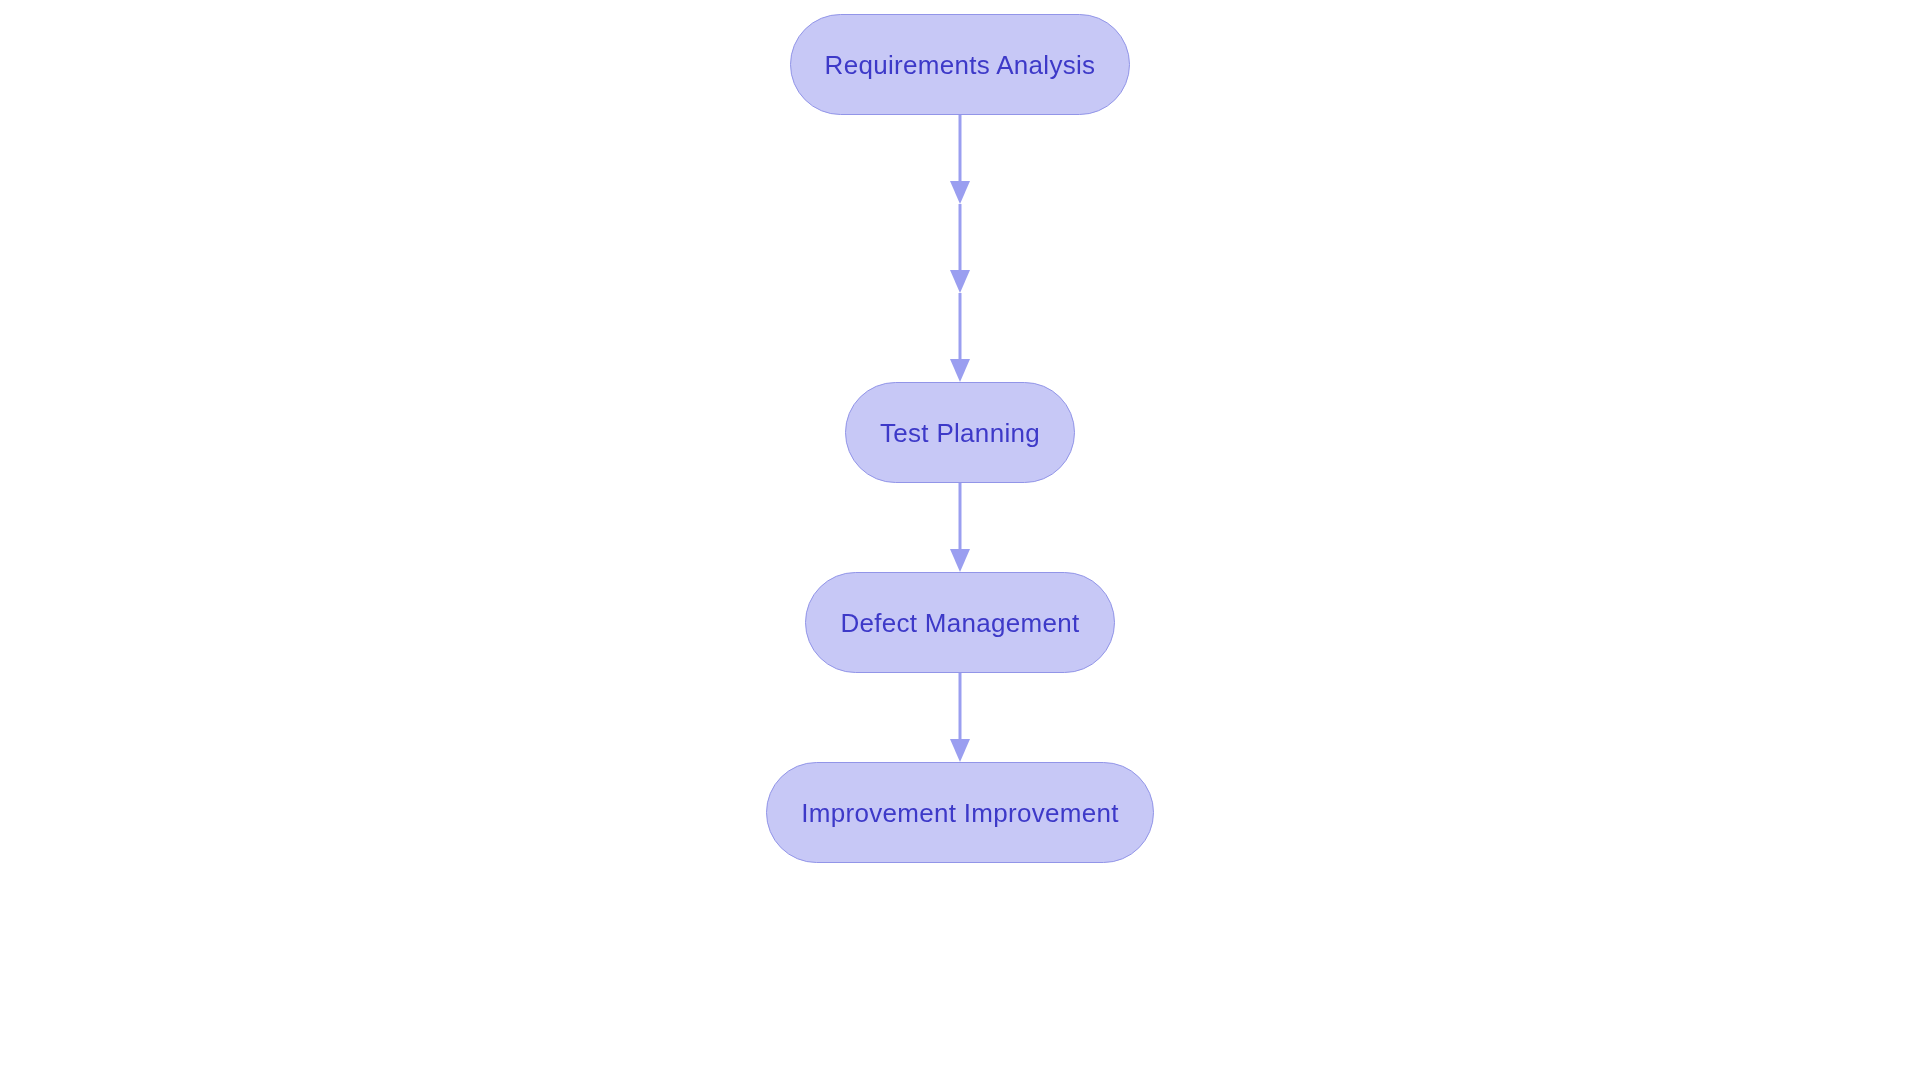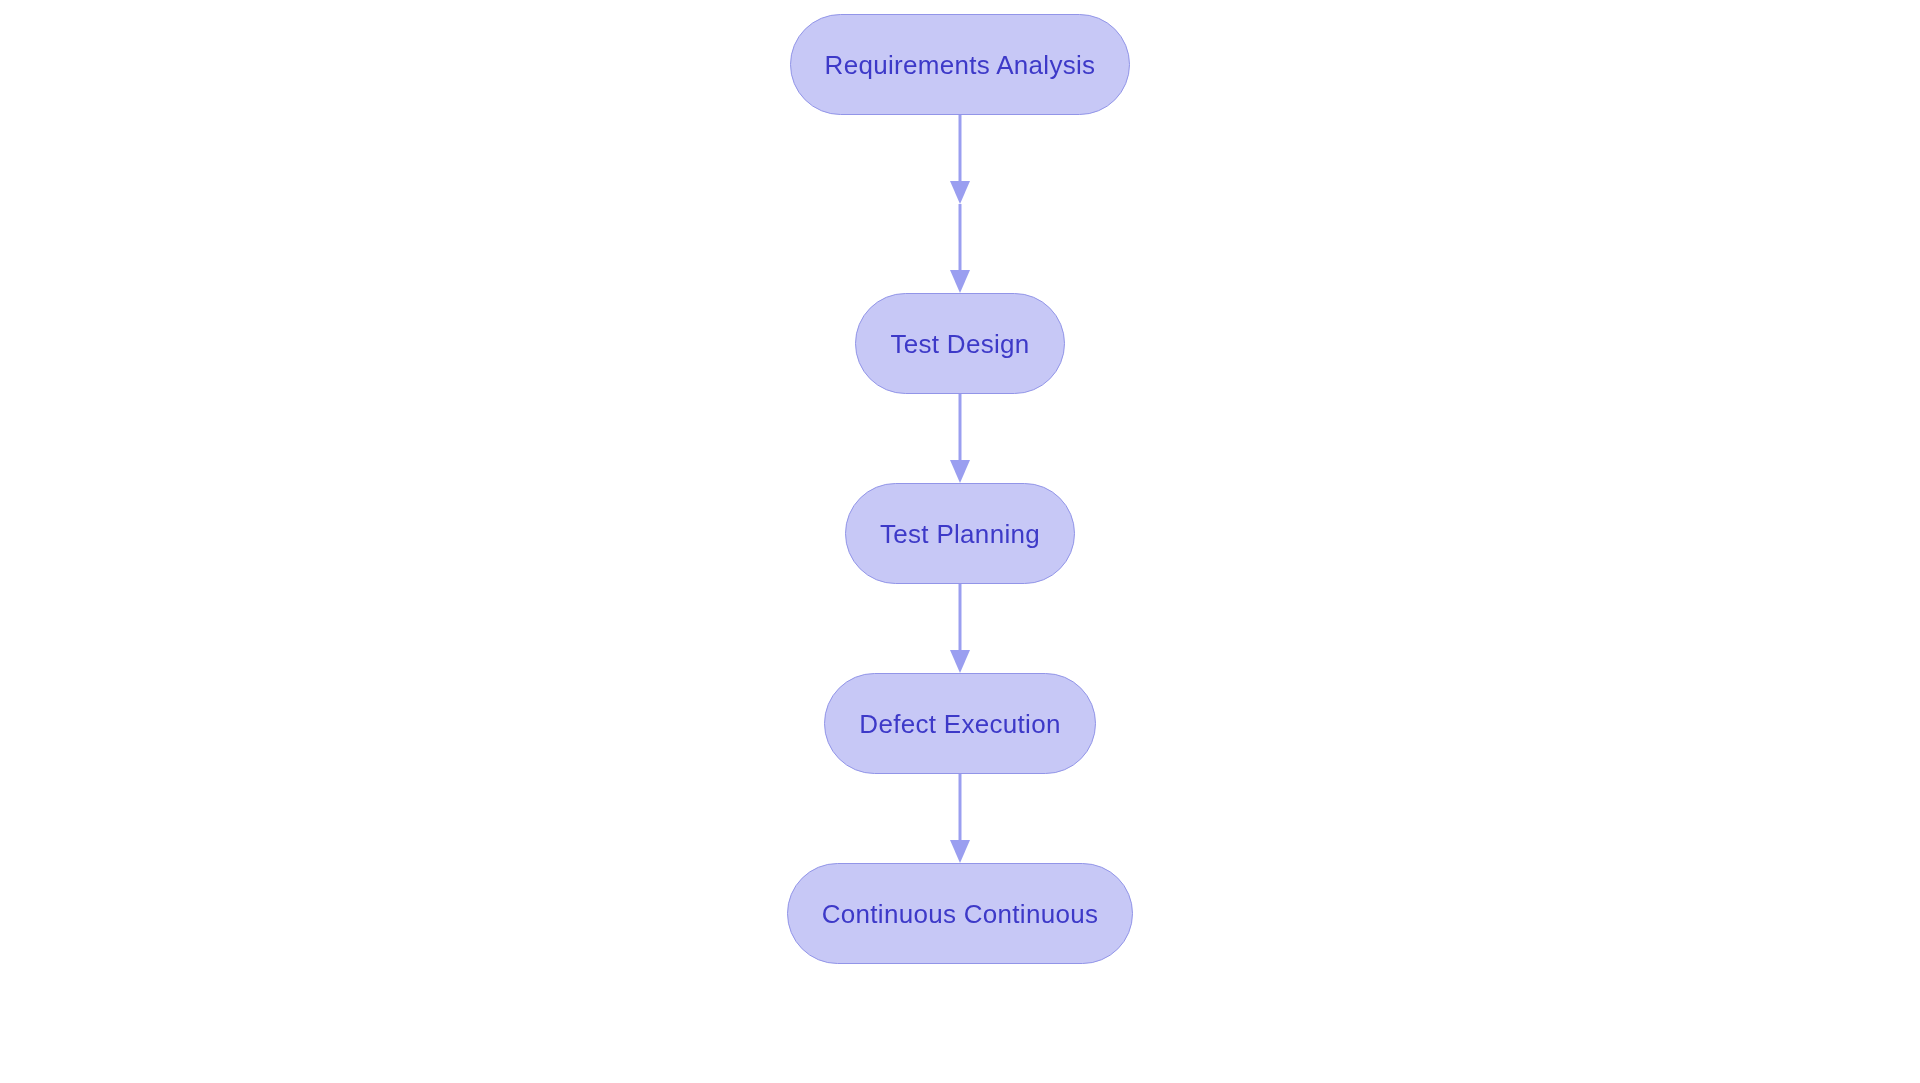--- a/index.html
+++ b/index.html
@@ -71,44 +71,41 @@
     <line x1="12" y1="0" x2="12" y2="70"></line>
     <polygon points="2,66 22,66 12,89"></polygon>
   </svg>
 
 
   <svg class="connector" viewBox="0 0 24 89" aria-hidden="true">
     <line x1="12" y1="0" x2="12" y2="70"></line>
     <polygon points="2,66 22,66 12,89"></polygon>
   </svg>
 
-  <div class="node">
-    <span class="node-label">Test Design</span>
-  </div>
 
   <svg class="connector" viewBox="0 0 24 89" aria-hidden="true">
     <line x1="12" y1="0" x2="12" y2="70"></line>
     <polygon points="2,66 22,66 12,89"></polygon>
   </svg>
 
   <div class="node">
     <span class="node-label">Test Planning</span>
   </div>
 
   <svg class="connector" viewBox="0 0 24 89" aria-hidden="true">
     <line x1="12" y1="0" x2="12" y2="70"></line>
     <polygon points="2,66 22,66 12,89"></polygon>
   </svg>
 
   <div class="node">
-    <span class="node-label">Defect Execution</span>
+    <span class="node-label">Defect Management</span>
   </div>
 
   <svg class="connector" viewBox="0 0 24 89" aria-hidden="true">
     <line x1="12" y1="0" x2="12" y2="70"></line>
     <polygon points="2,66 22,66 12,89"></polygon>
   </svg>
 
   <div class="node">
-    <span class="node-label">Continuous Continuous</span>
+    <span class="node-label">Improvement Improvement</span>
   </div>
 
 </div>
 
 </body></html>

